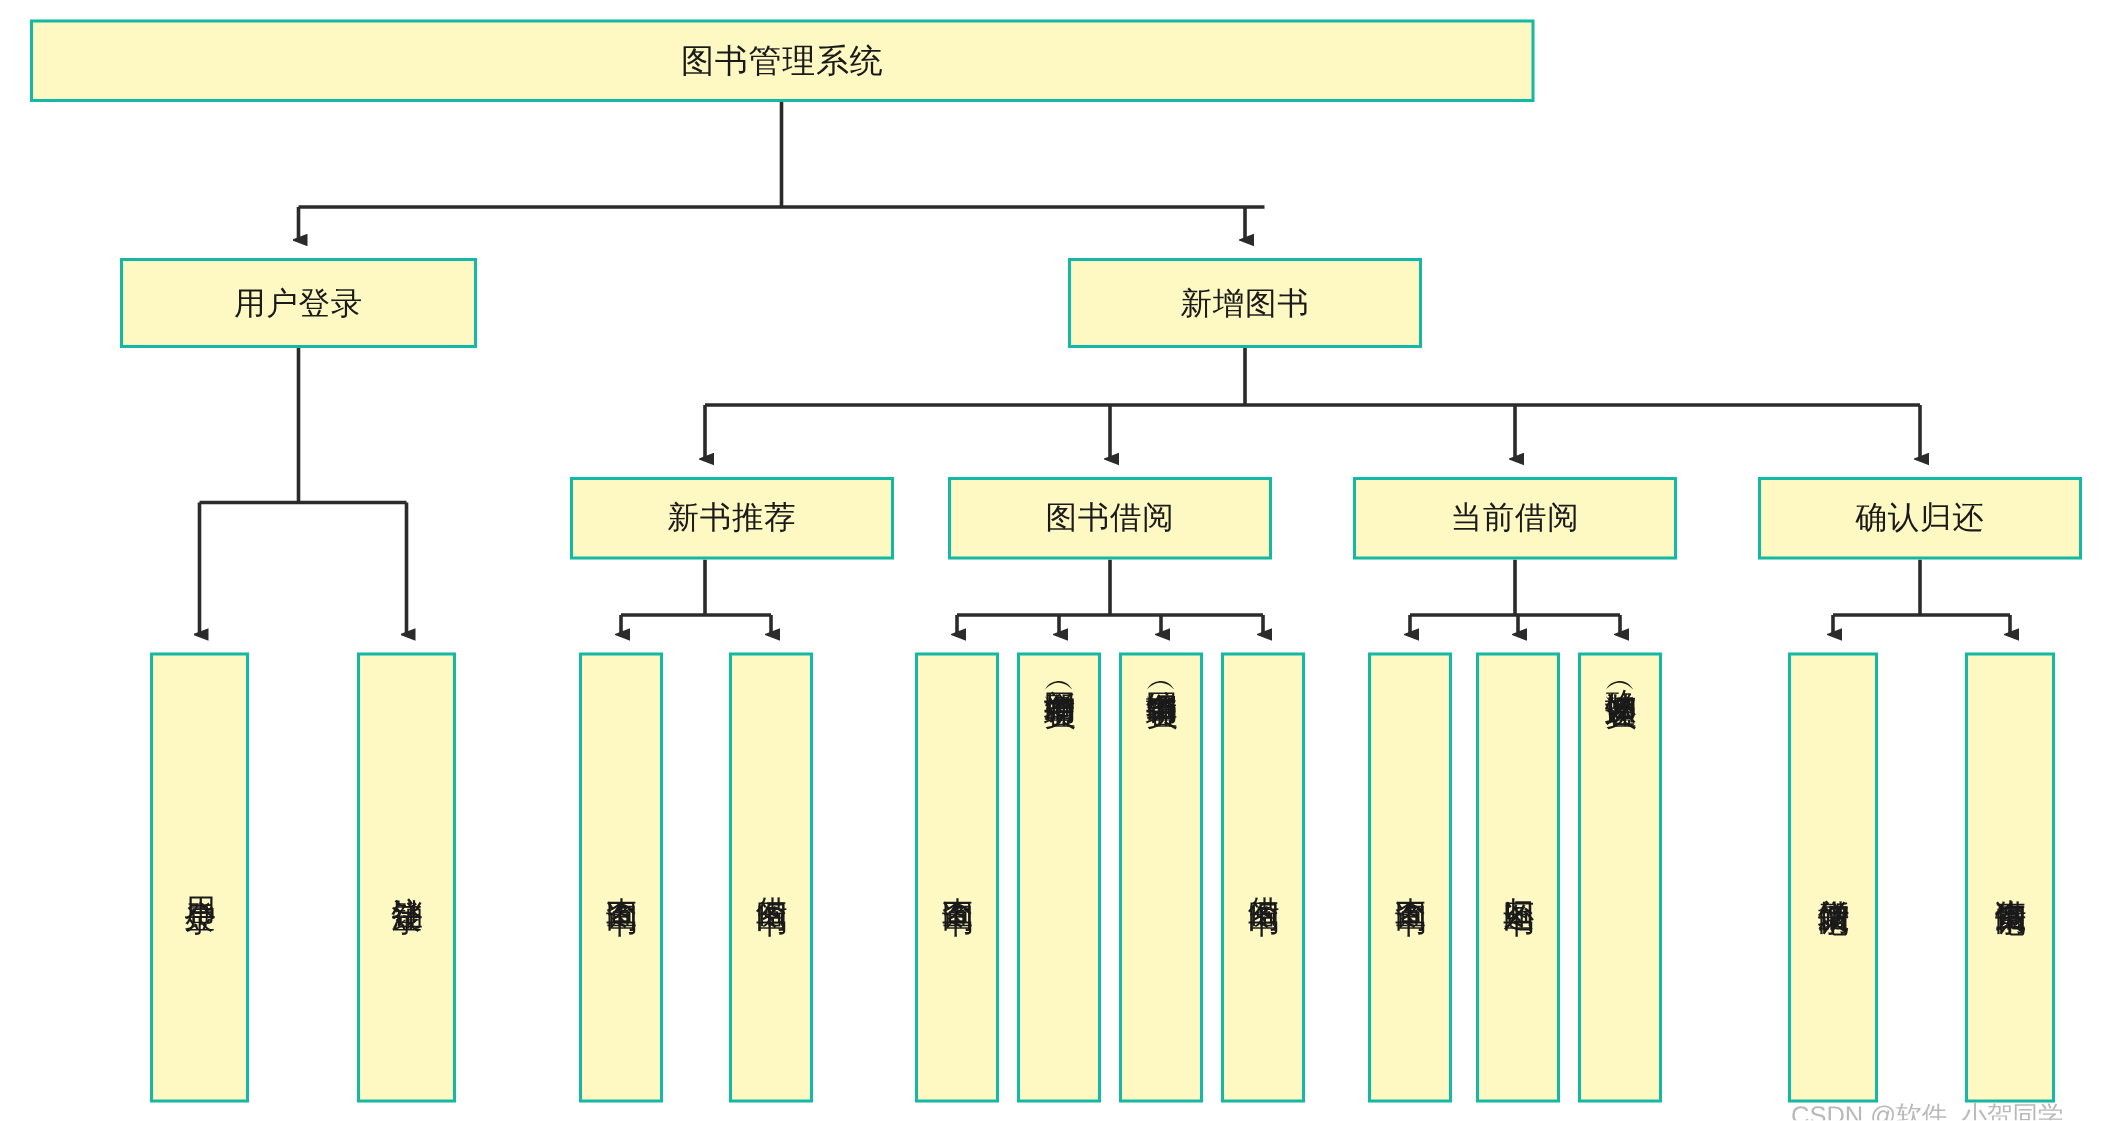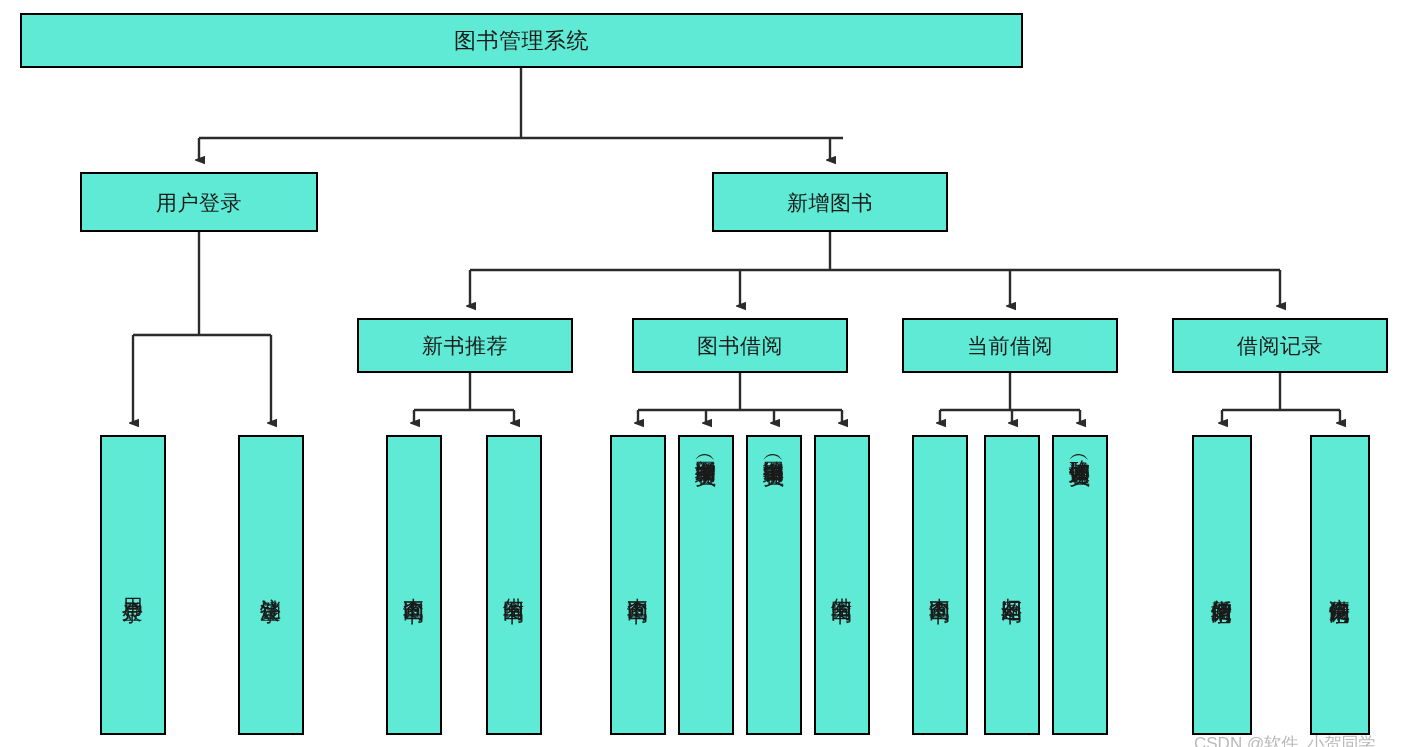--- a/index.html
+++ b/index.html
@@ -21,22 +21,22 @@
     position: absolute;
     left: 0;
     top: 0;
     width: 1405px;
     height: 747px;
     pointer-events: none;
   }
   .node {
     position: absolute;
     box-sizing: border-box;
-    background: #5eead4;
-    border: 2px solid #000000;
+    background: #fef9c3;
+    border: 2px solid #14b8a6;
     display: flex;
     align-items: center;
     justify-content: center;
     color: #1a1a1a;
     z-index: 2;
   }
   .node-label {
     display: block;
     text-align: center;
     line-height: 1.0;
@@ -137,31 +137,31 @@
     <span class="node-label">图书管理系统</span>
   </div>
 
   <div class="node horiz" style="left:80px; top:172px; width:238px; height:60px;">
     <span class="node-label">用户登录</span>
   </div>
   <div class="node horiz" style="left:712px; top:172px; width:236px; height:60px;">
     <span class="node-label">新增图书</span>
   </div>
 
-  <div class="node horiz" style="left:357px; top:318px; width:216px; height:55px;">
+  <div class="node horiz" style="left:380px; top:318px; width:216px; height:55px;">
     <span class="node-label">新书推荐</span>
   </div>
   <div class="node horiz" style="left:902px; top:318px; width:216px; height:55px;">
     <span class="node-label">当前借阅</span>
   </div>
   <div class="node horiz" style="left:632px; top:318px; width:216px; height:55px;">
     <span class="node-label">图书借阅</span>
   </div>
   <div class="node horiz" style="left:1172px; top:318px; width:216px; height:55px;">
-    <span class="node-label">借阅记录</span>
+    <span class="node-label">确认归还</span>
   </div>
 
   <div class="node vert centered" style="left:100px; top:435px; width:66px; height:300px;">
     <span class="node-label">用户登录</span>
   </div>
   <div class="node vert centered" style="left:238px; top:435px; width:66px; height:300px;">
     <span class="node-label">注销登录</span>
   </div>
 
   <div class="node vert centered" style="left:386px; top:435px; width:56px; height:300px;">

